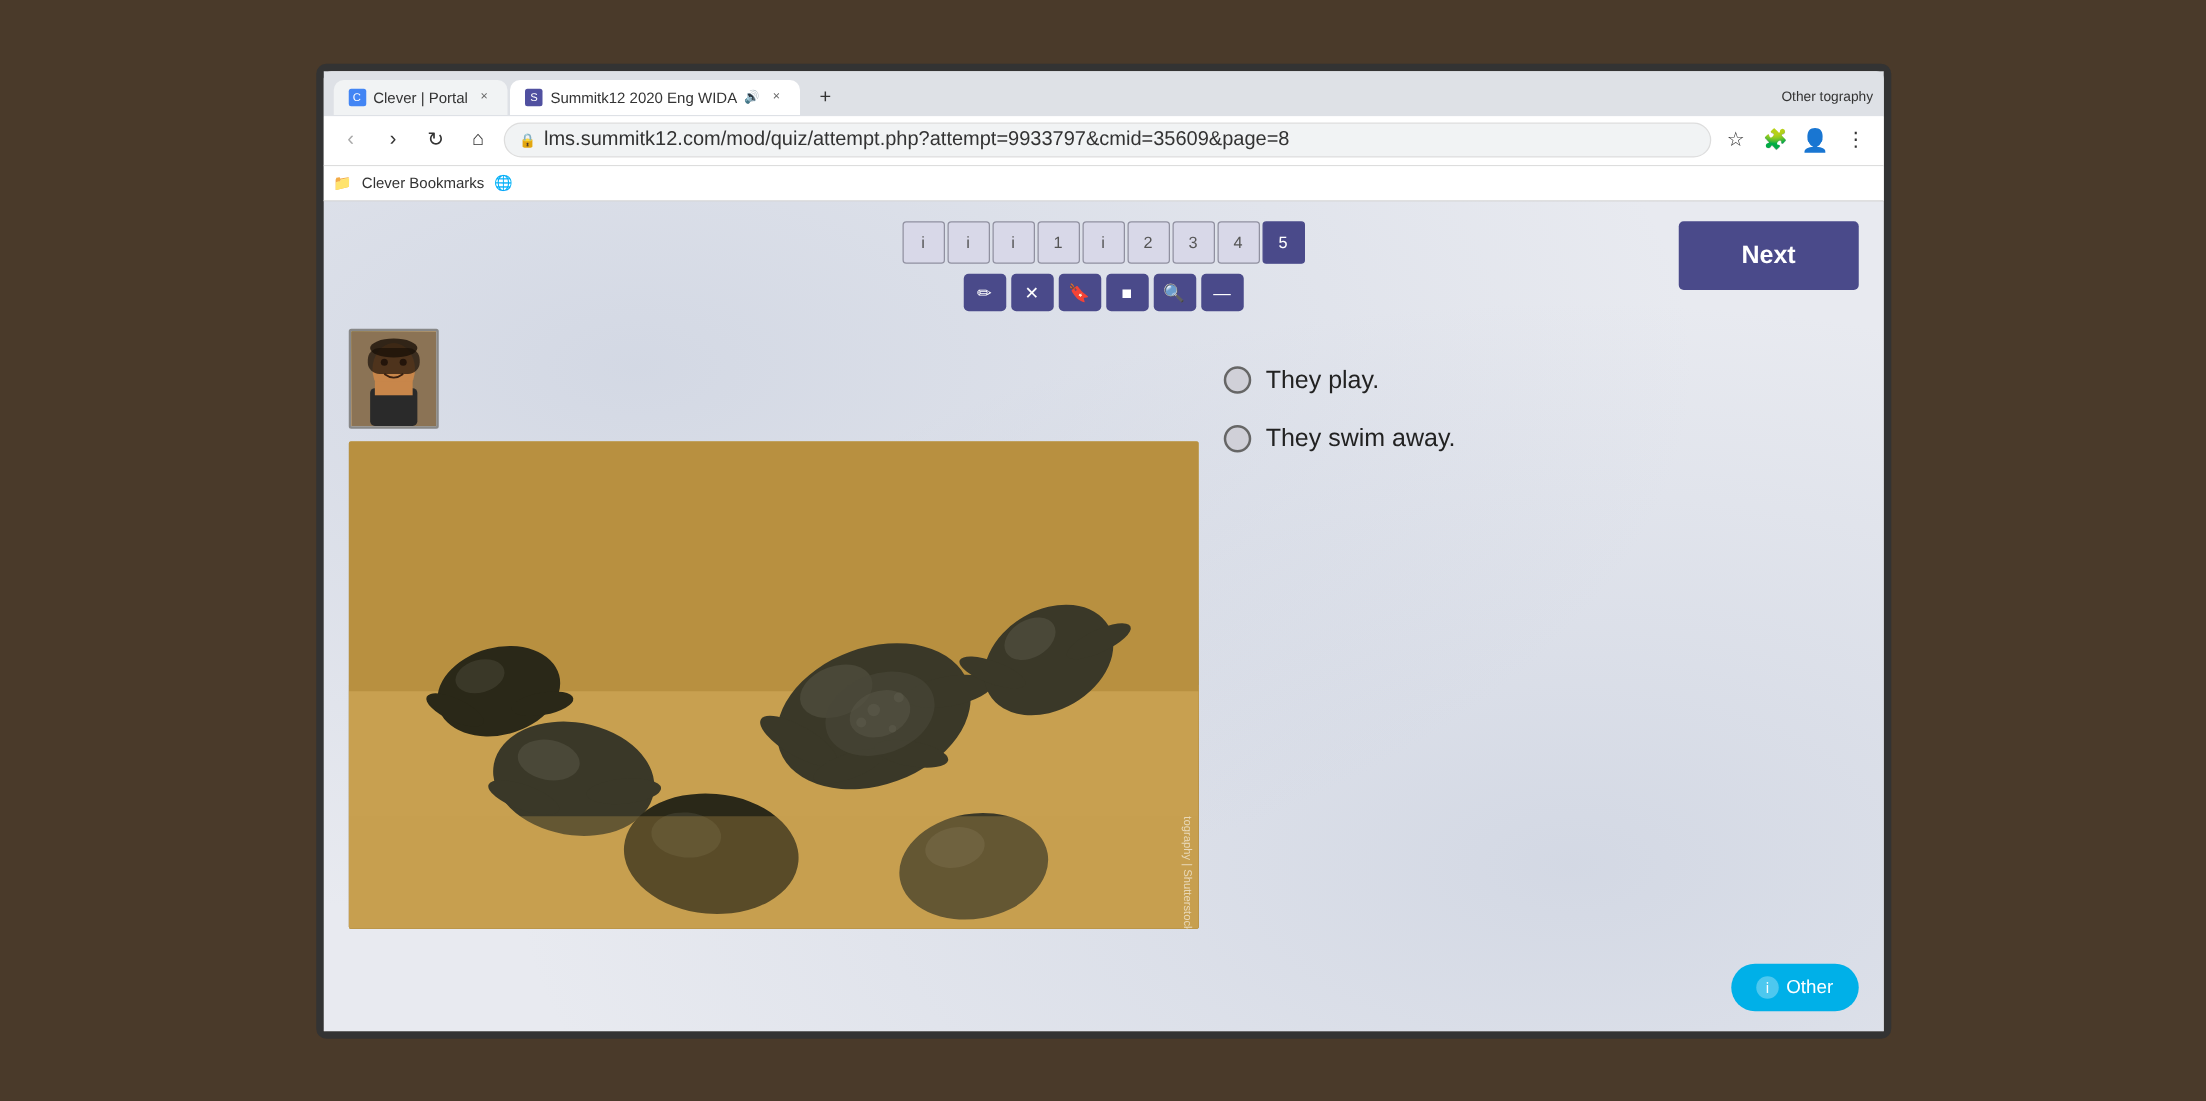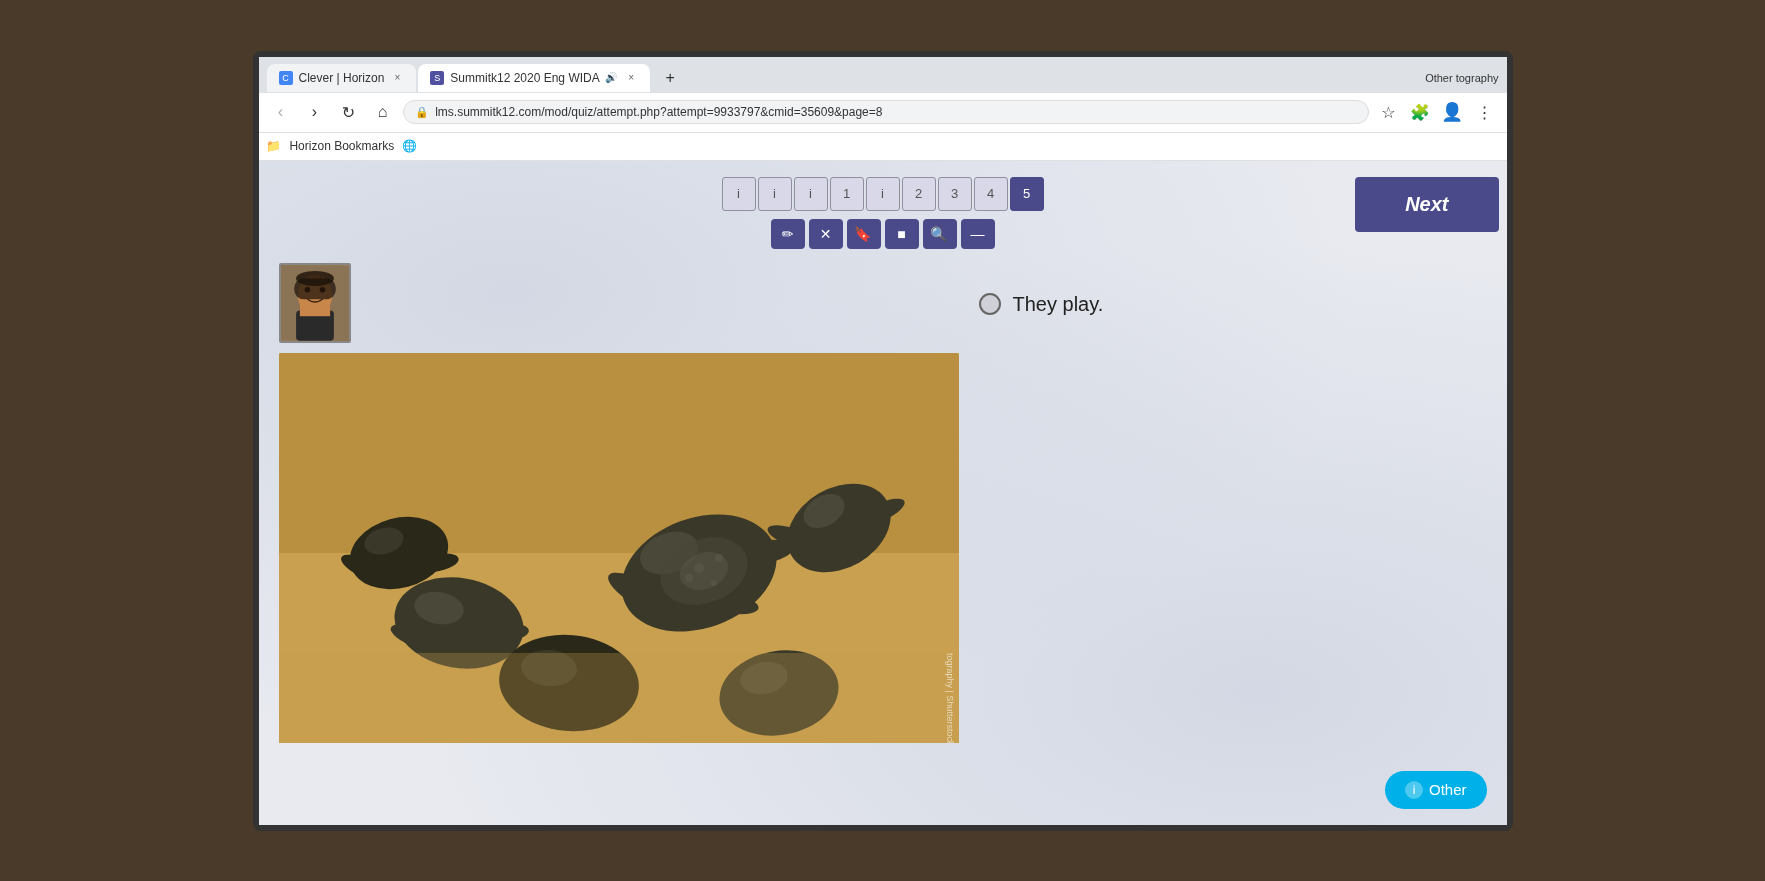--- a/index.html
+++ b/index.html
@@ -301,31 +301,30 @@
 
     .answer-text {
       font-size: 20px;
       color: #222;
       font-weight: 500;
     }
 
     
     .next-btn {
       position: absolute;
-      right: 8px;
+      right: 20px;
       top: 16px;
       background: #4a4a8a;
       color: white;
       border: none;
       padding: 16px 50px;
       font-size: 20px;
       font-weight: bold;
       cursor: pointer;
       border-radius: 4px;
-      font-style: italic;
     }
 
     
     .help-btn {
       position: absolute;
       bottom: 16px;
       right: 20px;
       background: #00b0e8;
       color: white;
       border: none;
@@ -349,53 +348,53 @@
   </style>
 </head>
 <body>
 
 <div class="monitor">
   <div class="browser-chrome">
 
     <div class="tab-bar">
       <div class="tab">
         <span class="tab-icon">C</span>
-        <span>Clever | Horizon</span>
+        <span>Clever | Portal</span>
         <span class="tab-close">×</span>
       </div>
       <div class="tab active">
         <span class="tab-icon" style="background:#5050a0;">S</span>
         <span>Summitk12 2020 Eng WIDA</span>
         <span style="font-size:10px;color:#666;">🔊</span>
         <span class="tab-close">×</span>
       </div>
       <button class="nav-btn" style="margin-left:4px;">+</button>
       <span class="other-bookmarks" style="position:relative;right:auto;top:auto;margin-left:auto;">Other tography</span>
     </div>
 
     <div class="nav-bar">
       <button class="nav-btn disabled">‹</button>
       <button class="nav-btn">›</button>
       <button class="nav-btn">↻</button>
       <button class="nav-btn">⌂</button>
       <div class="address-bar">
         <span class="lock-icon">🔒</span>
-        <span style="font-size:12px;color:#333;text-align:right;">lms.summitk12.com/mod/quiz/attempt.php?attempt=9933797&amp;cmid=35609&amp;page=8</span>
+        <span style="font-size:16px;color:#333;text-align:right;">lms.summitk12.com/mod/quiz/attempt.php?attempt=9933797&amp;cmid=35609&amp;page=8</span>
       </div>
       <div class="nav-actions">
         <button class="nav-btn">☆</button>
         <button class="nav-btn">🧩</button>
         <button class="nav-btn" style="font-size:18px;">👤</button>
         <button class="nav-btn">⋮</button>
       </div>
     </div>
 
     <div class="bookmarks-bar">
       <span>📁</span>
-      <span style="cursor:pointer;">Horizon Bookmarks</span>
+      <span style="cursor:pointer;">Clever Bookmarks</span>
       <span>🌐</span>
     </div>
   </div>
 
   <div class="content-area">
     <div class="quiz-container">
 
       <div class="pagination-nav">
         <button class="page-btn">i</button>
         <button class="page-btn">i</button>
@@ -492,20 +491,26 @@
         </div>
 
         <div class="right-panel">
           <div class="answer-options">
             <label class="answer-option">
               <div class="radio-outer">
                 <div class="radio-inner"></div>
               </div>
               <span class="answer-text">They play.</span>
             </label>
+            <label class="answer-option">
+              <div class="radio-outer">
+                <div class="radio-inner"></div>
+              </div>
+              <span class="answer-text">They swim away.</span>
+            </label>
           </div>
         </div>
       </div>
 
       <button class="next-btn">Next</button>
 
       <button class="help-btn">
         <span style="width:18px;height:18px;border-radius:50%;background:rgba(255,255,255,0.3);display:flex;align-items:center;justify-content:center;font-size:12px;">ℹ</span>
         <span>Other</span>
       </button>

